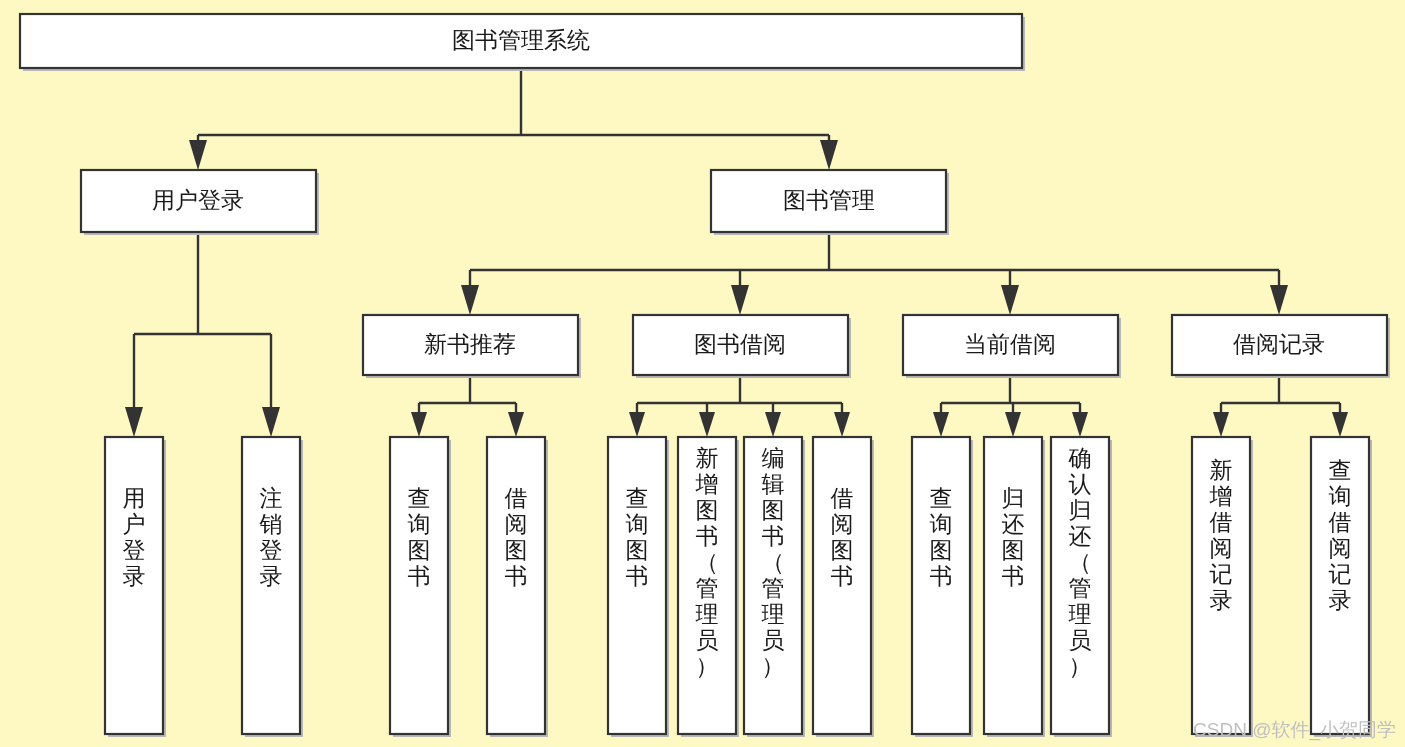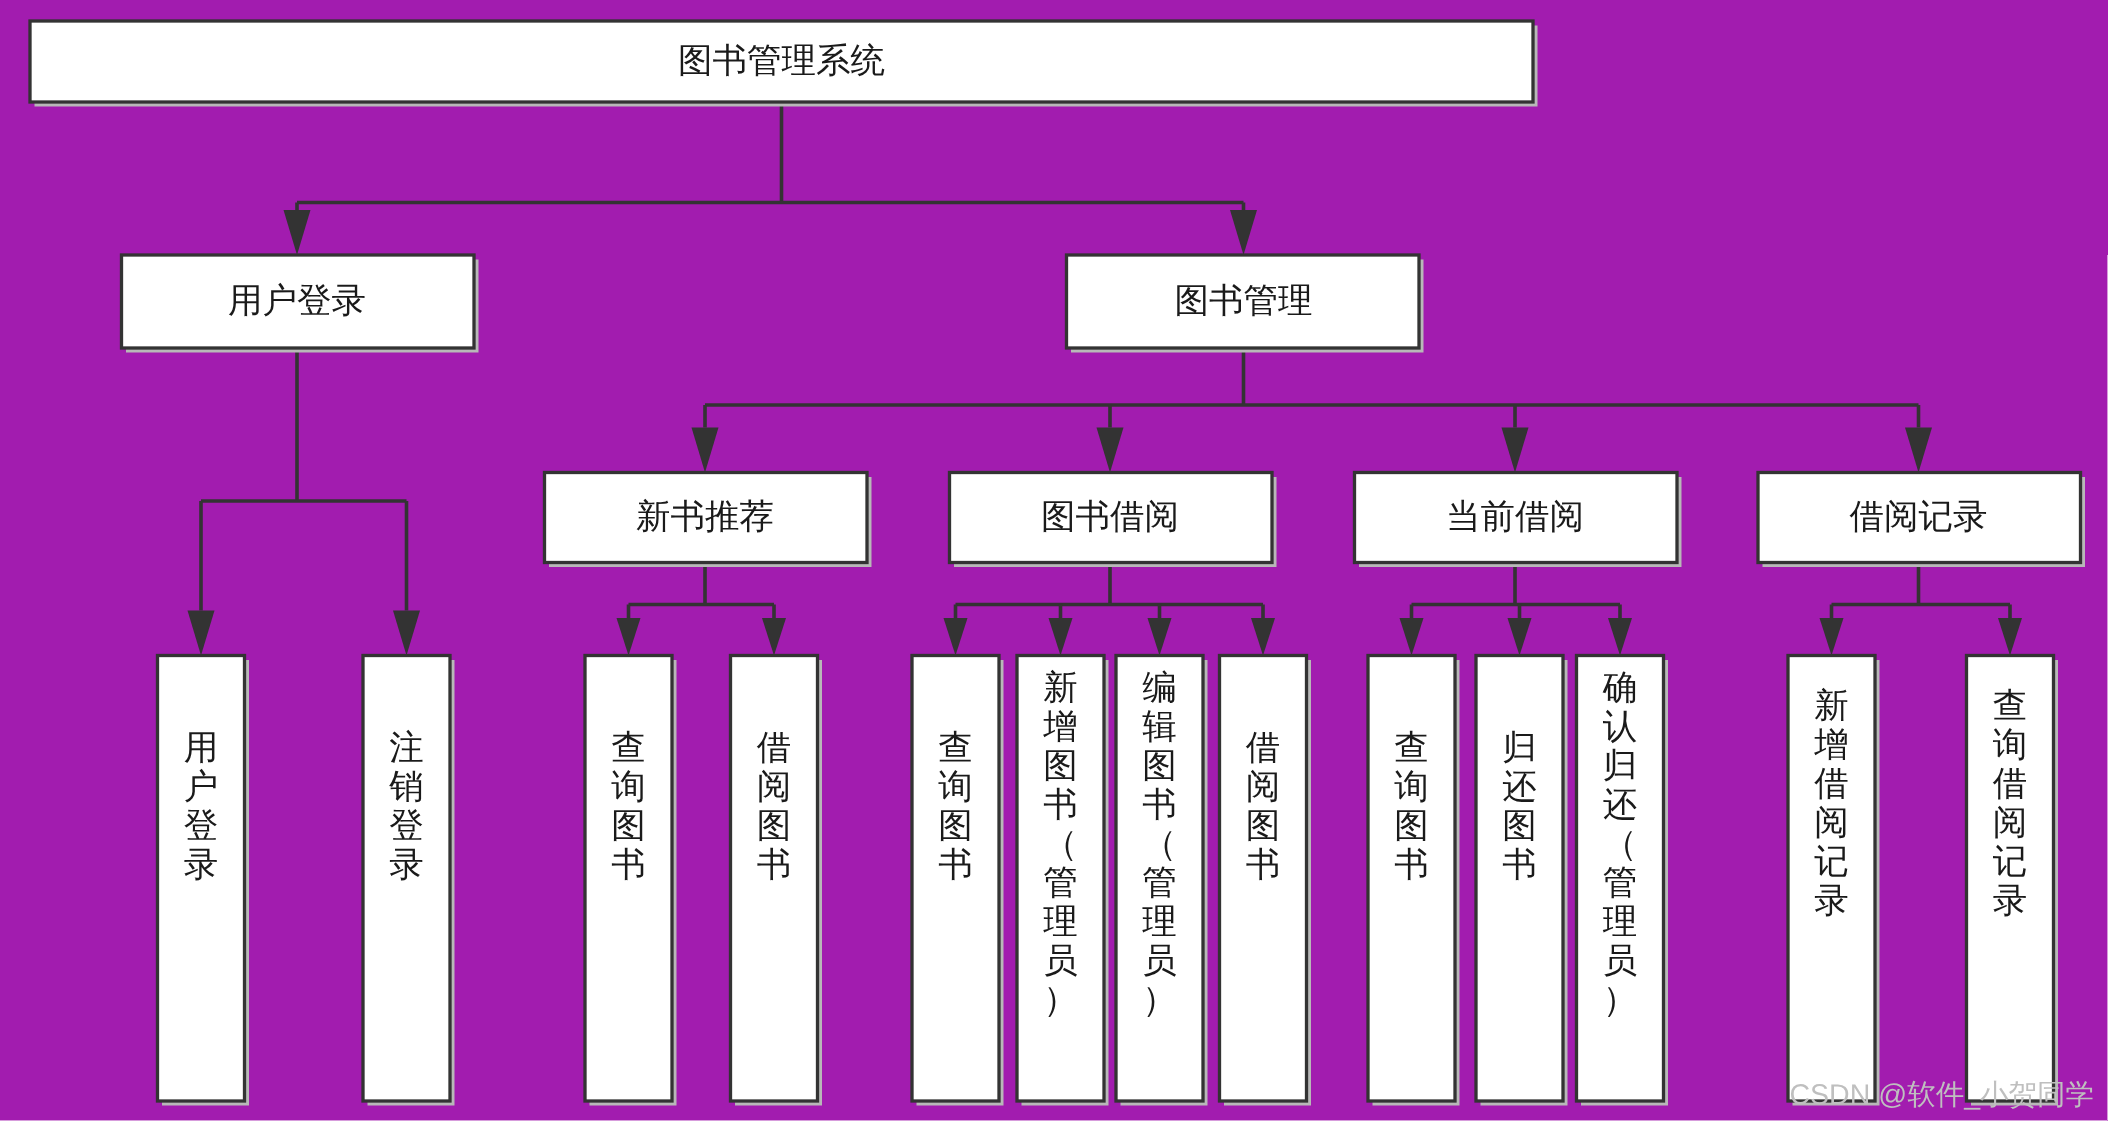--- a/index.html
+++ b/index.html
@@ -7,21 +7,21 @@
     padding: 0;
     background: #ffffff;
   }
   body {
     font-family: "Liberation Sans", "DejaVu Sans", sans-serif;
   }
   #diagram-root {
     position: relative;
     width: 1405px;
     height: 747px;
-    background: #a21caf;
+    background: #fef9c3;
     overflow: hidden;
   }
   svg.diagram-canvas {
     position: absolute;
     left: 0;
     top: 0;
     width: 1405px;
     height: 747px;
     display: block;
   }

